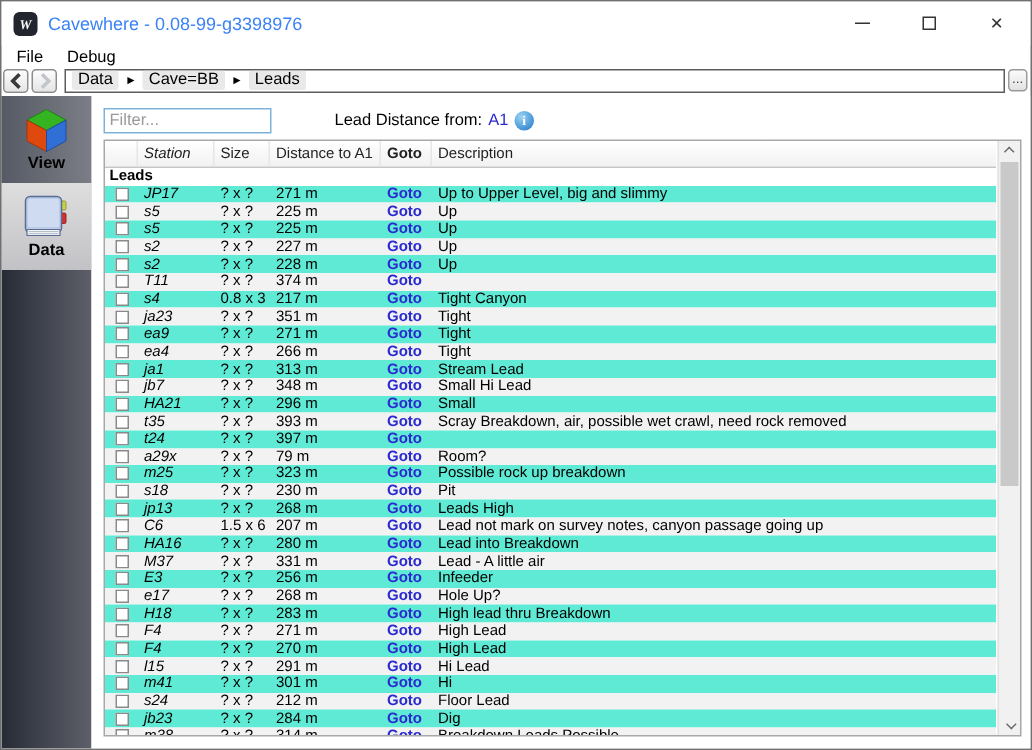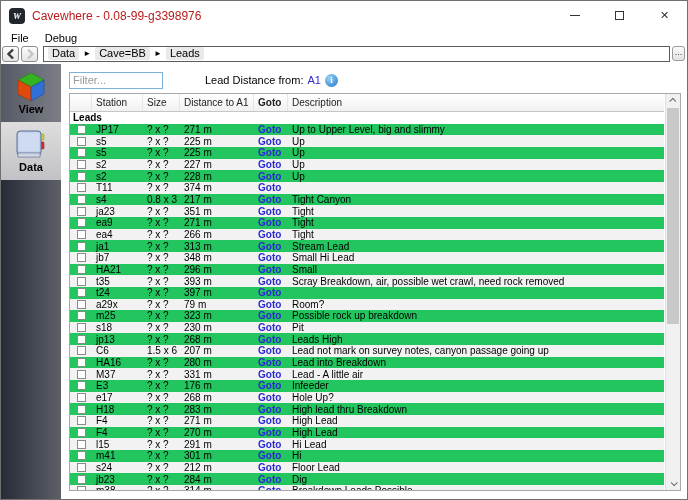--- a/index.html
+++ b/index.html
@@ -7,21 +7,21 @@
   body { font-family: "Liberation Sans", sans-serif; background:#fff; }
 
   .window { width:688px; height:500px; border:1px solid #707070; background:#fff;
             display:flex; flex-direction:column; overflow:hidden; }
 
   
   .titlebar { height:29px; display:flex; align-items:center; padding-left:8px; background:#fff; flex:none; }
   .app-icon { width:16px; height:16px; border-radius:4px; background:#23252e; color:#fff;
               font-size:9px; font-weight:bold; display:flex; align-items:center; justify-content:center;
               font-family:"Liberation Serif", serif; font-style:italic; }
-  .title-text { font-size:12px; color:#b91c1c; margin-left:7px; flex:1; }
+  .title-text { font-size:12px; color:#3b82f6; margin-left:7px; flex:1; }
   .win-controls { display:flex; height:100%; }
   .win-btn { width:45px; height:100%; display:flex; align-items:center; justify-content:center;
              font-size:11px; color:#333; }
   .min-glyph { width:10px; height:1px; background:#333; display:inline-block; }
   .max-glyph { width:9px; height:9px; border:1px solid #333; display:inline-block; }
 
   
   .menubar { height:15px; display:flex; align-items:center; padding-left:2px; flex:none;text-align:center; }
   .menu-item { font-size:11px; color:#000; padding:0 8px; }
 
@@ -47,21 +47,21 @@
   .side-tab { height:58px; display:flex; flex-direction:column; align-items:center;
               justify-content:center; gap:0; }
   .side-tab .lbl { font-size:11px; font-weight:bold; color:#000; }
   .tab-view { background:linear-gradient(to right,#565a64,#7b7e86); }
   .tab-data { background:linear-gradient(#dedede,#c2c2c6); }
   .side-fill { flex:1; }
 
   
   .main { flex:1; background:#fff; display:flex; flex-direction:column; padding:7px 6px 8px 8px; min-width:0; }
   .toolbar { height:18px; display:flex; align-items:center; flex:none; margin-bottom:4px; }
-  .filter-input { width:94px; height:17px; border:1px solid #7fb2d9; font-size:11px;
+  .filter-input { width:112px; height:17px; border:1px solid #7fb2d9; font-size:11px;
                   padding:0 3px; outline:none; font-family:"Liberation Sans",sans-serif; color:#000; }
   .filter-input::placeholder { color:#9a9a9a; }
   .lead-dist { margin-left:42px; font-size:11px; color:#000; display:flex; align-items:center; gap:4px; }
   .a1-link { color:#2a2ad0; }
   .info-icon { width:13px; height:13px; border-radius:50%;
                background:radial-gradient(circle at 35% 30%, #9bd4f5, #1b74c8);
                color:#fff; font-size:9px; font-weight:bold; font-family:"Liberation Serif",serif;
                display:flex; align-items:center; justify-content:center; }
 
   
@@ -69,26 +69,26 @@
            display:flex; flex-direction:column; background:#fff; }
   .thead { height:18px; flex:none; display:flex; align-items:center;
            background:linear-gradient(#ffffff,#f1f1f1); border-bottom:1px solid #c6c6c6;
            margin-right:16px; }
   .thead .hc { font-size:10px; color:#222; padding-left:4px; height:100%; display:flex;
                align-items:center; border-right:1px solid #e6e6e6; }
   .thead .hc:last-child { border-right:none;text-align:center; }
   .tbody { flex:1; overflow:hidden; margin-right:16px; }
   .grouprow { height:11.67px; line-height:11.6px; font-size:10px; font-weight:bold; color:#000;
               padding-left:3px; background:#fff; }
-  .trow { height:11.67px; display:flex; align-items:center; background:#22c55e; }
+  .trow { height:11.67px; display:flex; align-items:center; background:#5eead4; }
   .trow.alt { background:#f2f2f2; }
   .c { font-size:10px; color:#000; white-space:nowrap; overflow:hidden; }
   .cb   { width:22px; flex:none; display:flex; align-items:center; padding-left:7px; }
   .box  { width:9px; height:9px; border:1px solid #8a8a8a; background:#fff; display:inline-block; }
-  .st   { width:51px; flex:none; padding-left:4px; }
+  .st   { width:51px; flex:none; padding-left:4px;font-style:italic; }
   .sz   { width:37px; flex:none; padding-left:4px; }
   .di   { width:74px; flex:none; padding-left:4px; }
   .go   { width:34px; flex:none; padding-left:4px;font-weight:bold; }
   .goto { color:#2a2ad0; text-decoration:none; font-size:10px; }
   .de   { flex:1; padding-left:4px; }
 
   
   .vscroll { position:absolute; top:0; right:0; bottom:0; width:15px; background:#f1f1f1;
              border-left:1px solid #e0e0e0; }
   .sb-arrow { position:absolute; left:0; width:14px; height:13px; display:flex;
@@ -413,21 +413,21 @@
               <div class="c di">331 m</div>
               <div class="c go"><span class="goto">Goto</span></div>
               <div class="c de">Lead - A little air</div>
             </div>
             <div class="trow">
               <div class="c cb">
                 <span class="box"></span>
               </div>
               <div class="c st">E3</div>
               <div class="c sz">? x ?</div>
-              <div class="c di">176 m</div>
+              <div class="c di">256 m</div>
               <div class="c go"><span class="goto">Goto</span></div>
               <div class="c de">Infeeder</div>
             </div>
             <div class="trow alt">
               <div class="c cb">
                 <span class="box"></span>
               </div>
               <div class="c st">e17</div>
               <div class="c sz">? x ?</div>
               <div class="c di">268 m</div>

